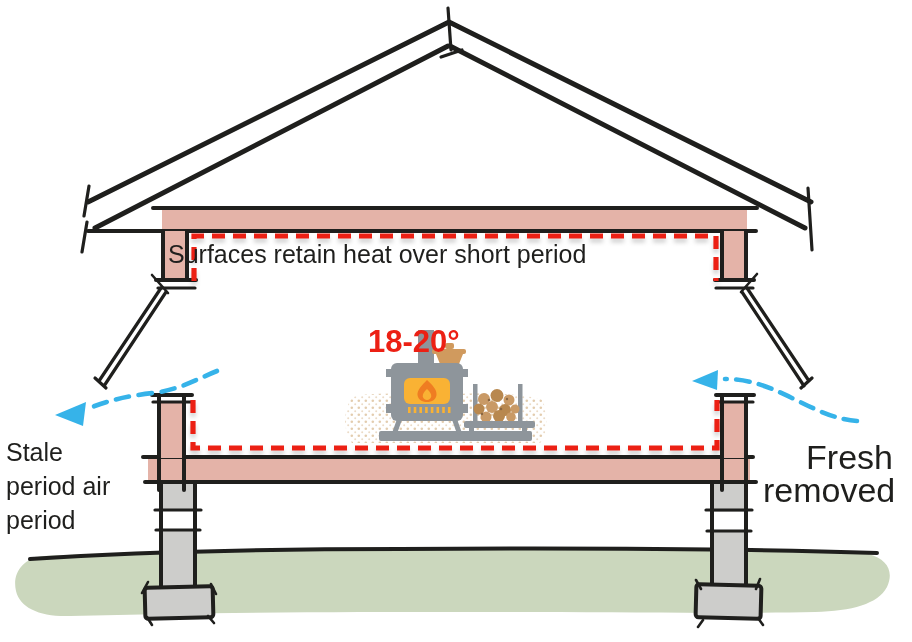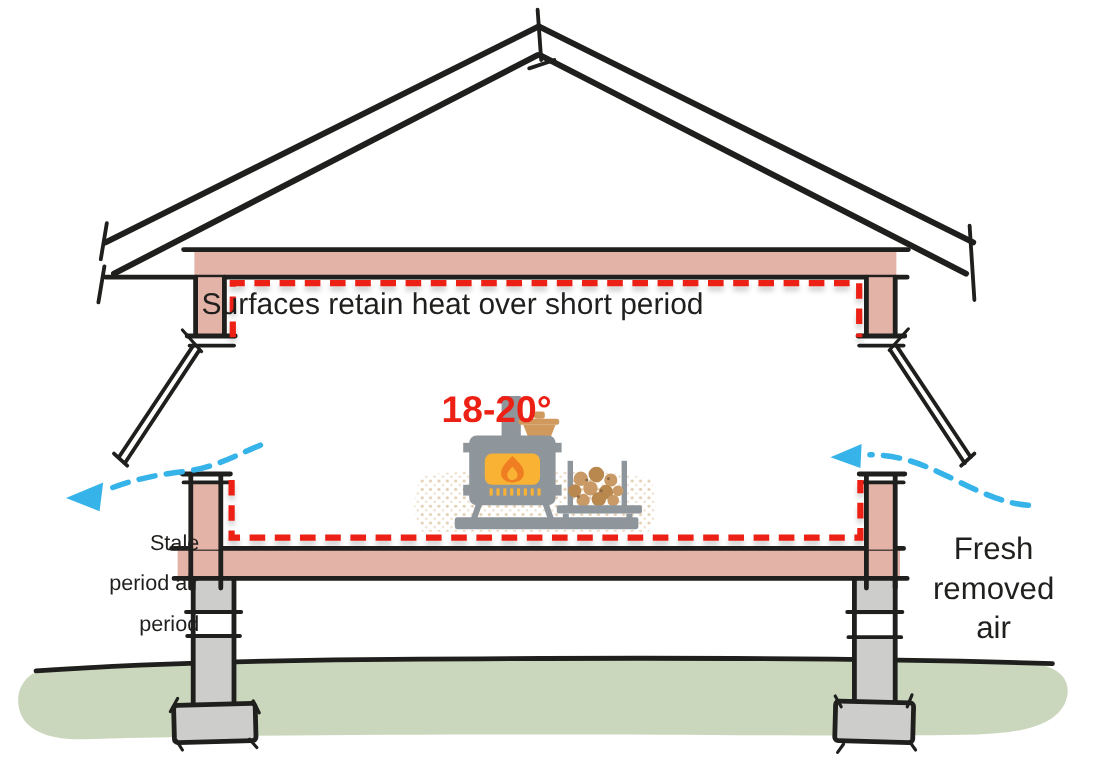--- a/index.html
+++ b/index.html
@@ -38,22 +38,22 @@
   }
   .blue-dash{
     stroke:var(--accent-blue,#36b3e9);stroke-width:4.6;fill:none;
     stroke-dasharray:13.5 9.5;stroke-linecap:round;
   }
   .blue-head{fill:var(--accent-blue,#36b3e9);}
   
   .lbl{position:absolute;color:var(--ink,#1f1f1d);}
   .title{left:168px;top:240px;width:570px;text-align:left;font-size:25px;}
   .temp{left:368px;top:288px;width:210px;font-size:31px;font-weight:700;color:var(--accent-red,#ec2014);margin-top:36px;}
-  .stale{left:6px;top:435px;width:160px;text-align:right;font-size:18px;line-height:34px;}
-  .fresh{left:763px;top:441px;width:130px;text-align:center;font-size:26px;line-height:33px;}
+  .stale{left:6px;top:435px;width:160px;text-align:left;font-size:25px;line-height:34px;}
+  .fresh{left:763px;top:441px;width:130px;text-align:right;font-size:34px;line-height:33px;}
   .lbl span{display:block;}
 </style>
 </head>
 <body>
 
 <div class="stage">
 
   <svg width="912" height="642" viewBox="0 0 912 642">
     <defs>
       <pattern id="stipple" width="7" height="7" patternUnits="userSpaceOnUse">
@@ -222,16 +222,15 @@
 
   <div class="lbl stale">
     <span>Stale</span>
     <span>period air</span>
     <span>period</span>
   </div>
 
   <div class="lbl fresh">
     <span>Fresh</span>
     <span>removed</span>
-    <span>air</span>
   </div>
 
 </div>
 
 </body></html>

